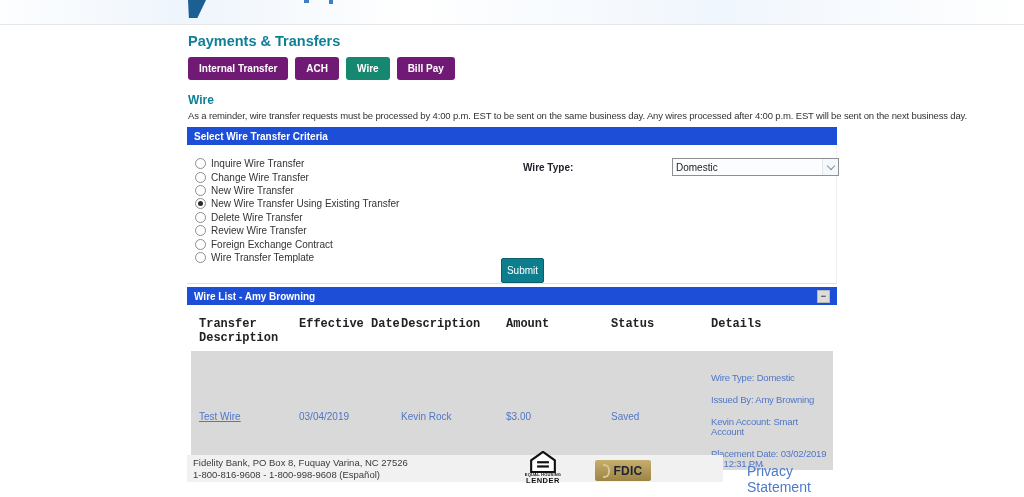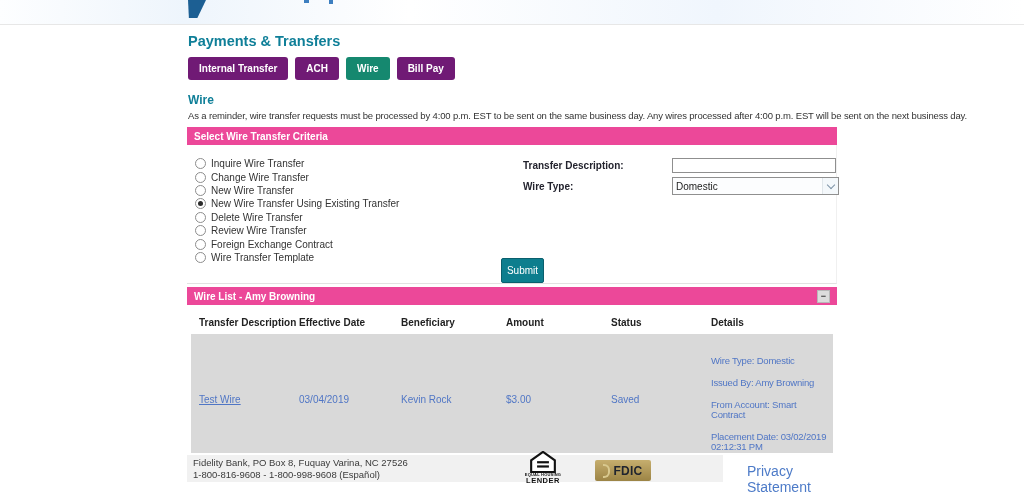--- a/index.html
+++ b/index.html
@@ -19,21 +19,21 @@
   .page-title{position:absolute;left:188px;top:33px;font-size:14.5px;font-weight:bold;color:#0f7f98;}
   .tabs{position:absolute;left:188px;top:57px;display:flex;gap:7px;}
   .tab{height:23px;padding:0 11px;display:flex;align-items:center;background:#701a75;color:#fff;
        font-size:10px;font-weight:bold;border-radius:3px;cursor:pointer;}
   .tab.active{background:#15886f;}
   .section-title{position:absolute;left:188px;top:93px;font-size:12px;font-weight:bold;color:#0f7f98;}
   .reminder{position:absolute;left:188px;top:110px;font-size:9.5px;letter-spacing:-0.15px;
             color:#333;white-space:nowrap;}
 
   
-  .panel-header{height:18px;background:#ec4899;color:#fff;font-size:10px;font-weight:bold;
+  .panel-header{height:18px;background:#1d4ed8;color:#fff;font-size:10px;font-weight:bold;
                 display:flex;align-items:center;padding:0 7px;}
   .panel1{position:absolute;left:187px;top:127px;width:650px;height:156px;}
   .panel1-body{position:relative;height:138px;background:#fff;border-bottom:1px solid #e2e2e2;
                border-right:1px solid #f0f0f0;}
   .radios{position:absolute;left:8px;top:12px;}
   .radio-row{display:flex;align-items:center;height:13.4px;cursor:pointer;}
   .radio-dot{width:9px;height:9px;border:1px solid #8d8d8d;border-radius:50%;margin-right:5px;
              background:#fff;position:relative;flex:0 0 auto;}
   .radio-dot.checked::after{content:"";position:absolute;left:2px;top:2px;width:5px;height:5px;
              border-radius:50%;background:#2b2b2b;}
@@ -55,21 +55,21 @@
         border:1px solid #0a5f6d;color:#fff;font-size:10px;display:flex;align-items:center;
         justify-content:center;border-radius:2px;cursor:pointer;}
 
   .panel2{position:absolute;left:187px;top:287px;width:650px;}
   .panel2 .panel-header{justify-content:space-between;}
   .collapse-btn{width:11px;height:11px;background:#dcdcdc;border:1px solid #b8b8b8;color:#333;
         font-size:9px;line-height:9px;display:flex;align-items:center;justify-content:center;
         cursor:pointer;}
   .table{padding:0 4px;background:#fff;}
   .thead{display:grid;grid-template-columns:100px 102px 105px 105px 100px 1fr;
-        padding:12px 0 6px 8px;font-size:10px;font-weight:bold;color:#222;}
+        padding:12px 0 6px 8px;font-size:12px;font-weight:bold;color:#222;font-family:Liberation Mono, monospace;}
   .trow{display:grid;grid-template-columns:100px 102px 105px 105px 100px 1fr;background:#d9d9d9;
         height:119px;padding-left:8px;font-size:10px;color:#5076c5;}
   .trow .cell{display:flex;align-items:center;}
   .link{color:#5076c5;text-decoration:underline;cursor:pointer;}
   .details-cell{padding-top:22px;font-size:9.5px;letter-spacing:-0.2px;line-height:10px;
         padding-right:2px;}
   .detail-line{margin-bottom:12px;}
 
   
   .footer{position:absolute;left:187px;top:455px;width:536px;height:27px;background:#f1f1f1;}
@@ -143,24 +143,20 @@
           <span class="radio-label">Foreign Exchange Contract</span>
         </div>
         <div class="radio-row">
           <span class="radio-dot"></span>
           <span class="radio-label">Wire Transfer Template</span>
         </div>
       </div>
 
       <div class="fields">
         <div class="field-row">
-          <span class="field-label">Transfer Description:</span>
-          <input class="text-input" type="text" value="" style="">
-        </div>
-        <div class="field-row">
           <span class="field-label">Wire Type:</span>
           <div class="select">
             <span>Domestic</span>
             <span class="select-arrow">
                 <span class="chev"></span>
               </span>
           </div>
         </div>
       </div>
 
@@ -170,37 +166,37 @@
 
   <div class="panel2">
     <div class="panel-header">
       <span>Wire List - Amy Browning</span>
       <span class="collapse-btn">−</span>
     </div>
     <div class="table">
       <div class="thead">
         <div>Transfer Description</div>
         <div>Effective Date</div>
-        <div>Beneficiary</div>
+        <div>Description</div>
         <div>Amount</div>
         <div>Status</div>
         <div>Details</div>
       </div>
       <div class="trow">
         <div class="cell">
             <span class="link">Test Wire</span>
           </div>
         <div class="cell">03/04/2019</div>
         <div class="cell">Kevin Rock</div>
         <div class="cell">$3.00</div>
         <div class="cell">Saved</div>
         <div class="details-cell">
           <div class="detail-line">Wire Type: Domestic</div>
           <div class="detail-line">Issued By: Amy Browning</div>
-          <div class="detail-line">From Account: Smart Contract</div>
+          <div class="detail-line">Kevin Account: Smart Account</div>
           <div class="detail-line">Placement Date: 03/02/2019 02:12:31 PM</div>
         </div>
       </div>
     </div>
   </div>
 
   <div class="footer">
     <div class="footer-text">
       <div>Fidelity Bank, PO Box 8, Fuquay Varina, NC 27526</div>
       <div>1-800-816-9608 - 1-800-998-9608 (Español)</div>

